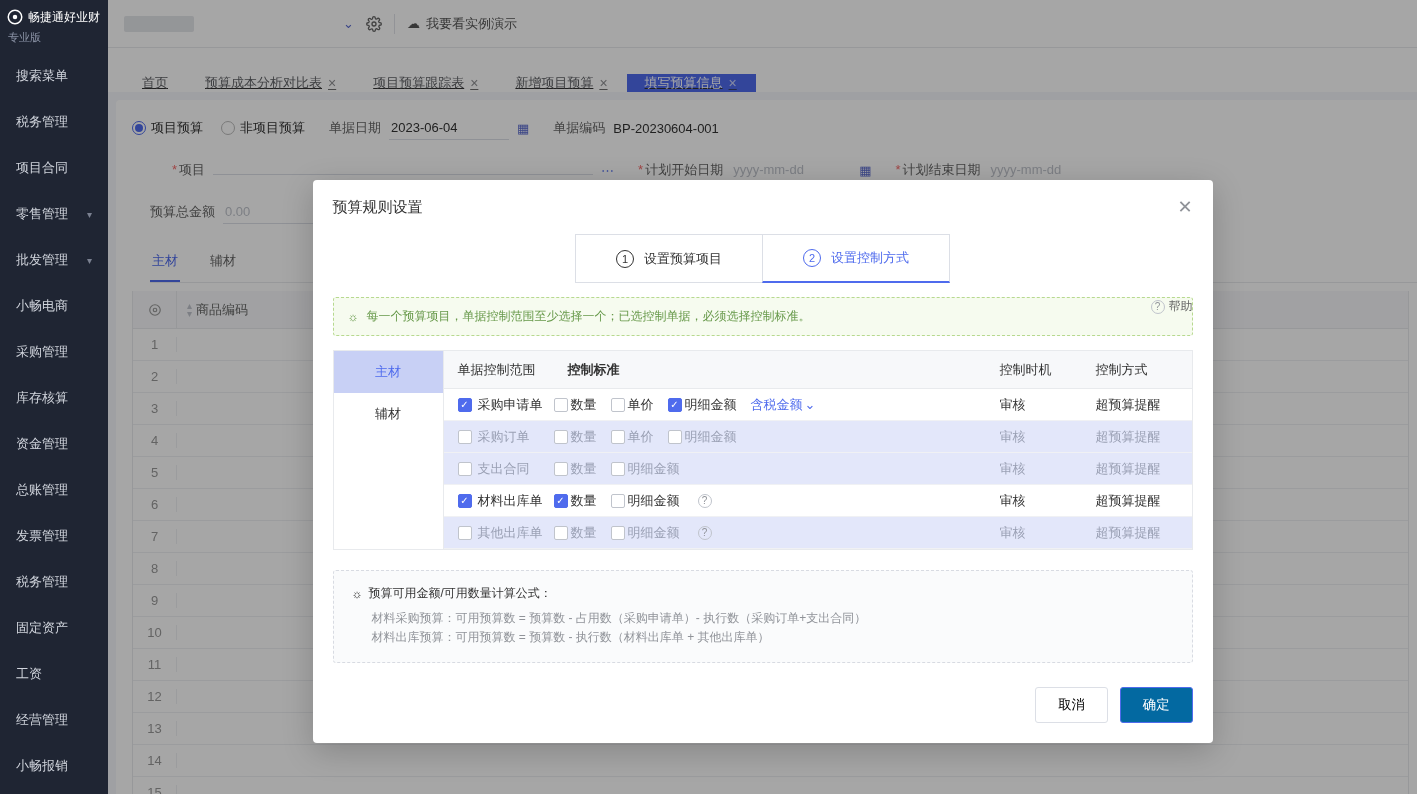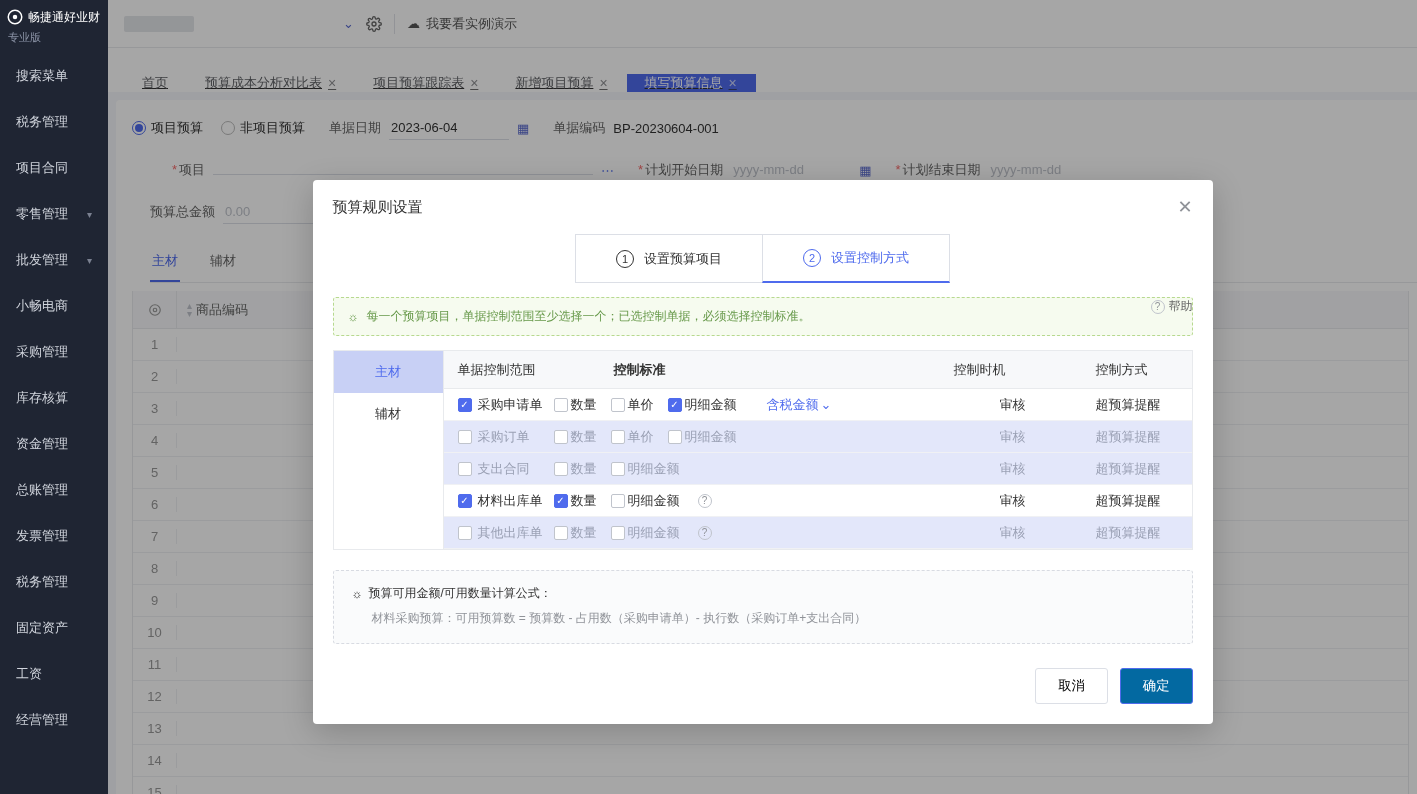--- a/index.html
+++ b/index.html
@@ -59,37 +59,37 @@
 .step-tab:first-child { border-right: none; }
 .step-tab.active { color: #4f6bed; border-bottom: 2px solid #4f6bed; }
 .step-num { display: inline-flex; width: 18px; height: 18px; border: 1px solid currentColor; border-radius: 50%; align-items: center; justify-content: center; font-size: 11px; }
 .help-link { position: absolute; right: 20px; top: 64px; color: #666; font-size: 12px; display: flex; align-items: center; gap: 4px; cursor: pointer; }
 .info-bar { border: 1px dashed #b7d98f; background: #f6fbef; color: #67994a; padding: 10px 14px; border-radius: 3px; font-size: 12px; display: flex; align-items: center; gap: 8px; }
 .rules { display: flex; margin-top: 14px; border: 1px solid #e8eaed; }
 .rules-side { width: 110px; border-right: 1px solid #e8eaed; }
 .rules-side-item { padding: 12px 0; text-align: center; cursor: pointer; }
 .rules-side-item.active { background: #c8d0f5; color: #4f6bed; }
 .rules-table { flex: 1; }
-.rt-head { display: flex; background: #f7f8fa; border-bottom: 1px solid #e8eaed; height: 38px; align-items: center; gap: 46px; }
+.rt-head { display: flex; background: #f7f8fa; border-bottom: 1px solid #e8eaed; height: 38px; align-items: center; }
 .rt-h { padding: 0 14px; color: #333; }
 .rt-h1 { width: 110px; }
 .rt-h2 { flex: 1; font-weight: bold; }
 .rt-h3 { width: 96px; }
 .rt-h4 { width: 110px; }
 .rt-row { display: flex; align-items: center; min-height: 32px; padding: 4px 0; border-bottom: 1px solid #f0f1f4; }
 .rt-row.dis { background: #e3e7fa; color: #9aa0b4; }
 .rt-c1 { width: 110px; padding-left: 14px; display: flex; align-items: center; gap: 6px; }
 .rt-c2 { flex: 1; display: flex; align-items: center; gap: 12px; flex-wrap: wrap; }
 .rt-c3 { width: 96px; padding-left: 14px; }
 .rt-c4 { width: 110px; padding-left: 14px; }
 .cb { width: 14px; height: 14px; border: 1px solid #c0c4cc; border-radius: 2px; display: inline-flex; align-items: center; justify-content: center; background: #fff; cursor: pointer; flex-shrink: 0; }
 .cb.on { background: #4f6bed; border-color: #4f6bed; }
 .cb.on::after { content: "✓"; color: #fff; font-size: 10px; line-height: 1; }
 .opt { display: inline-flex; align-items: center; gap: 3px; margin-right: 2px; }
-.tax-dd { color: #4f6bed; cursor: pointer; display: inline-flex; align-items: center; gap: 2px; margin-left: 16px; }
+.tax-dd { color: #4f6bed; cursor: pointer; display: inline-flex; align-items: center; gap: 2px; margin-left: 0; }
 .q-icon { width: 14px; height: 14px; border: 1px solid #c0c4cc; border-radius: 50%; display: inline-flex; align-items: center; justify-content: center; font-size: 10px; color: #909399; margin-left: 4px; }
 .formula { margin-top: 20px; border: 1px dashed #d8dbe2; background: #fafbfc; border-radius: 3px; padding: 14px 18px; font-size: 12px; }
 .formula-title { color: #333; margin-bottom: 8px; display: flex; align-items: center; gap: 6px; }
 .formula-line { color: #909399; margin: 2px 0 2px 20px; }
 .modal-foot { display: flex; justify-content: flex-end; gap: 12px; padding: 14px 20px 20px; }
 .btn { padding: 8px 22px; border-radius: 3px; cursor: pointer; border: 1px solid #dcdfe6; background: #fff; }
 .btn.primary { background: #0369a1; border-color: #4f6bed; color: #fff; }
 .divider { width: 1px; height: 20px; background: #e0e2e8; }
 </style>
 </head>
@@ -145,20 +145,23 @@
           <span>税务管理</span>
         </div>
         <div class="menu-item">
           <span>固定资产</span>
         </div>
         <div class="menu-item">
           <span>工资</span>
         </div>
         <div class="menu-item">
           <span>经营管理</span>
+        </div>
+        <div class="menu-item">
+          <span>小畅报销</span>
         </div>
         <div class="menu-item"></div>
       </div>
   </div>
 
   <div class="main">
     <div class="topbar">
       <div class="org">
         <span class="org-name"></span>
         <span style="flex:1"></span>
@@ -462,20 +465,21 @@
                 </div>
             </div>
           </div>
 
           <div class="formula">
             <div class="formula-title">
                 <span>☼</span>
                 <span>预算可用金额/可用数量计算公式：</span>
               </div>
             <div class="formula-line">材料采购预算：可用预算数 = 预算数 - 占用数（采购申请单）- 执行数（采购订单+支出合同）</div>
+            <div class="formula-line">材料出库预算：可用预算数 = 预算数 - 执行数（材料出库单 + 其他出库单）</div>
           </div>
         </div>
         <div class="modal-foot">
           <button class="btn">取消</button>
           <button class="btn primary">确定</button>
         </div>
       </div>
     </div>
   </div>
 </div>

